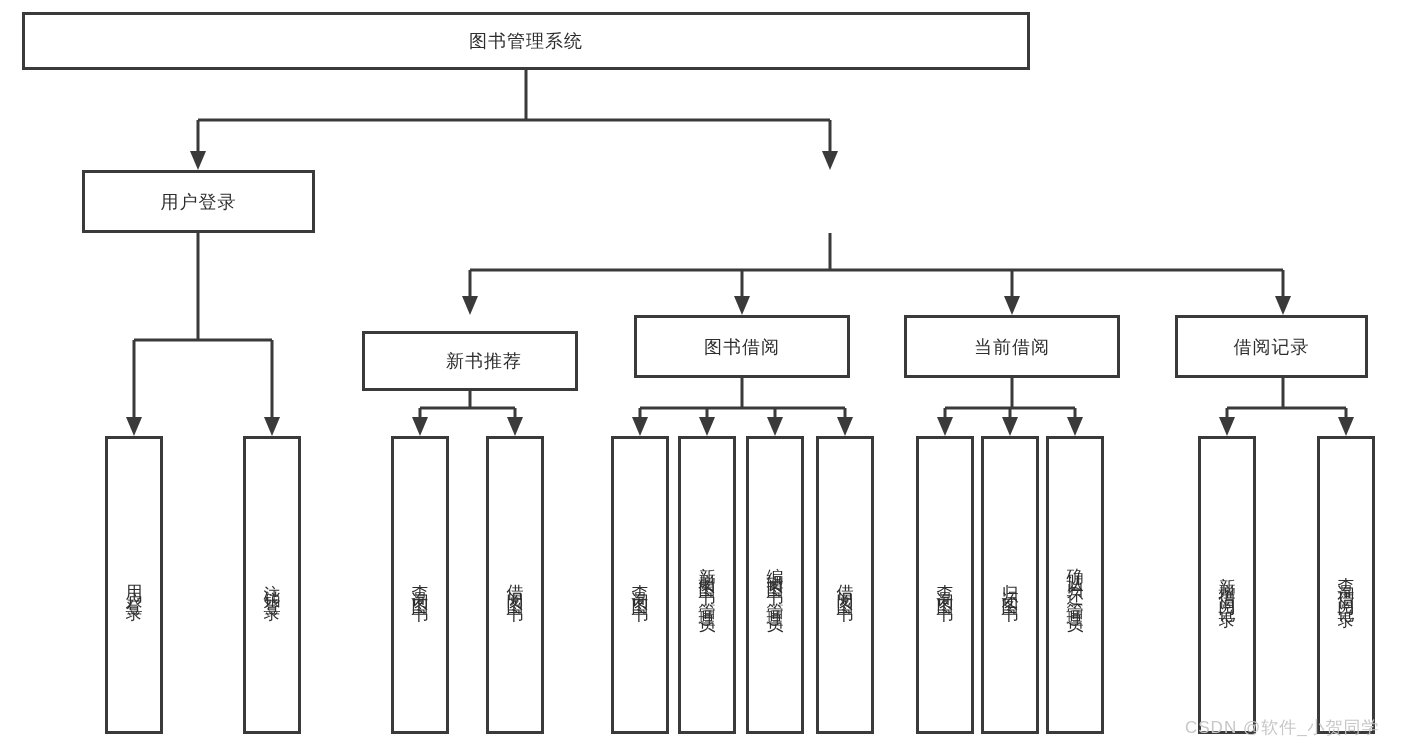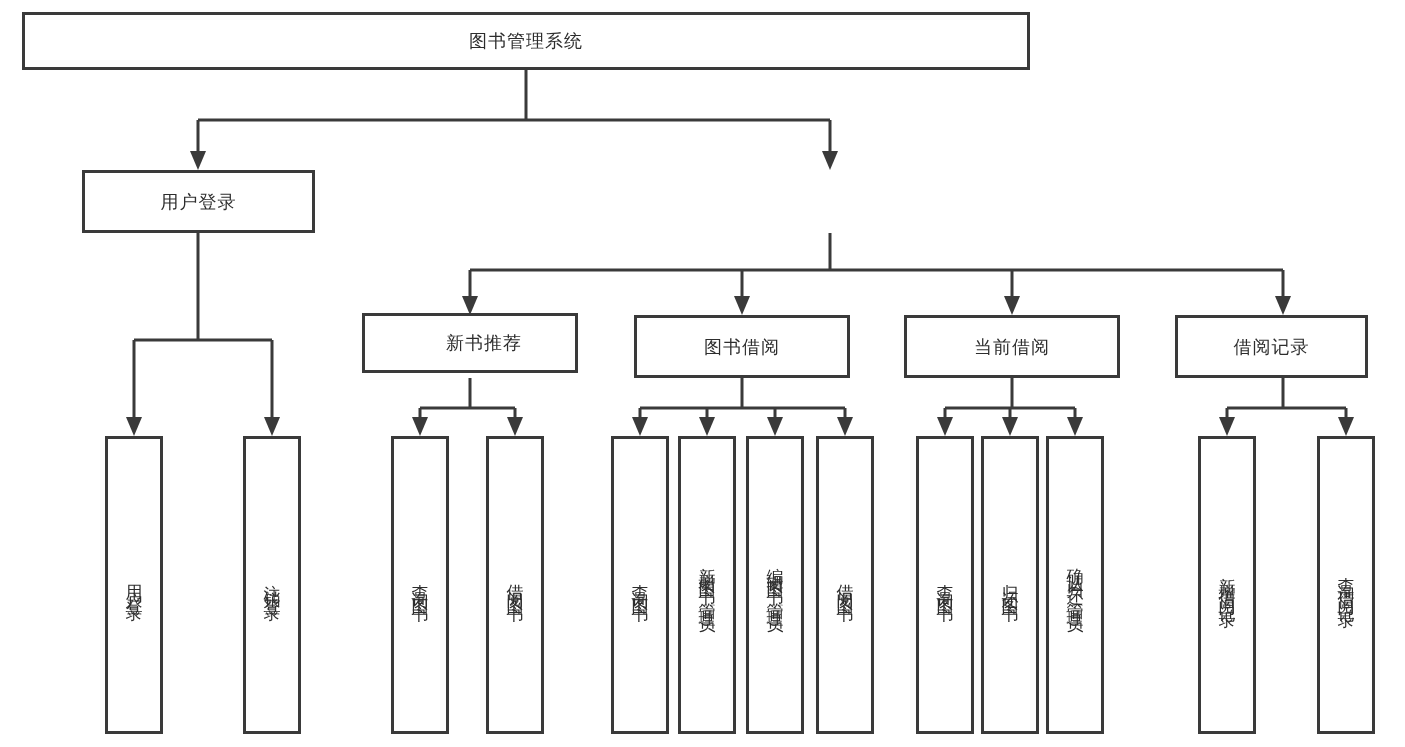--- a/index.html
+++ b/index.html
@@ -125,21 +125,21 @@
       <path class="wire" d="M1283 378 V408 M1227 408 H1346 M1227 408 V419 M1346 408 V419"></path>
       <path class="head" d="M1219 417 L1235 417 L1227 436 Z"></path>
       <path class="head" d="M1338 417 L1354 417 L1346 436 Z"></path>
     </g>
   </svg>
 
   <div class="node" style="left:22px; top:12px; width:1008px; height:58px;">图书管理系统</div>
 
   <div class="node" style="left:82px; top:170px; width:233px; height:63px;">用户登录</div>
 
-  <div class="node" style="left:362px; top:313px; width:216px; height:60px;padding-left:28px;">新书推荐</div>
+  <div class="node" style="left:362px; top:331px; width:216px; height:60px;padding-left:28px;">新书推荐</div>
   <div class="node" style="left:634px; top:315px; width:216px; height:63px;">图书借阅</div>
   <div class="node" style="left:904px; top:315px; width:216px; height:63px;">当前借阅</div>
   <div class="node" style="left:1175px; top:315px; width:193px; height:63px;">借阅记录</div>
 
   <div class="leaf" style="left:105px;">用户登录</div>
   <div class="leaf" style="left:243px;">注销登录</div>
 
   <div class="leaf" style="left:391px;">查询图书</div>
   <div class="leaf" style="left:486px;">借阅图书</div>
 
@@ -148,14 +148,15 @@
   <div class="leaf" style="left:746px;">编辑图书（管理员）</div>
   <div class="leaf" style="left:816px;">借阅图书</div>
 
   <div class="leaf" style="left:916px;">查询图书</div>
   <div class="leaf" style="left:981px;">归还图书</div>
   <div class="leaf" style="left:1046px;">确认归还（管理员）</div>
 
   <div class="leaf" style="left:1198px;">新增借阅记录</div>
   <div class="leaf" style="left:1317px;">查询借阅记录</div>
 
+  <div class="watermark">CSDN @软件_小贺同学</div>
 
 </div>
 
 </body></html>

